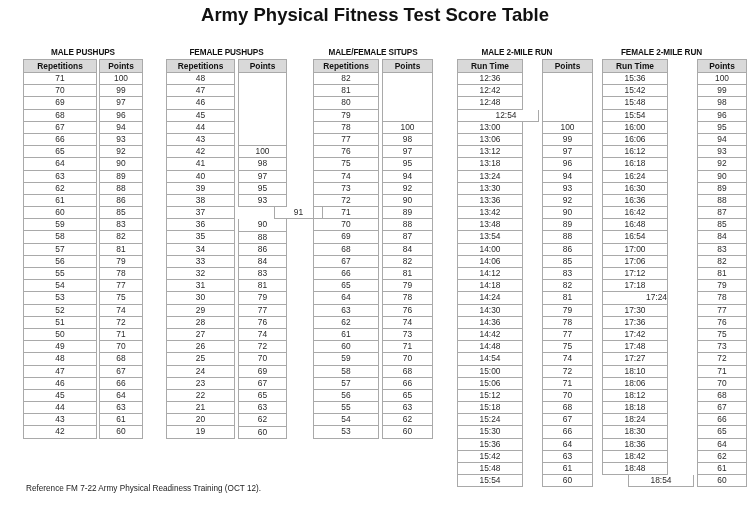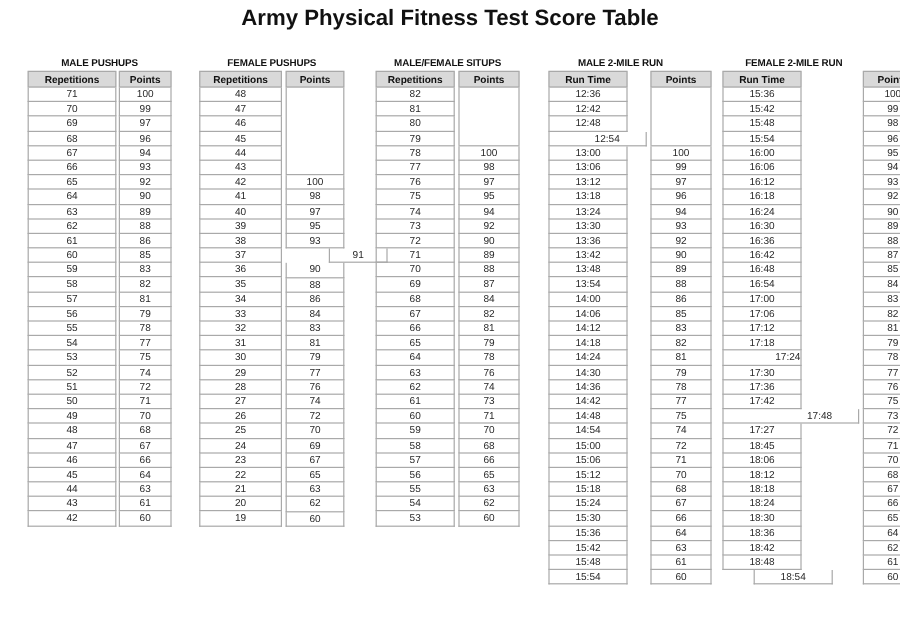--- a/index.html
+++ b/index.html
@@ -329,23 +329,23 @@
           <div class="cell" style="width: 64px;">16:48</div>
           <div class="cell" style="width: 64px;">16:54</div>
           <div class="cell" style="width: 64px;">17:00</div>
           <div class="cell" style="width: 64px;">17:06</div>
           <div class="cell" style="width: 64px;">17:12</div>
           <div class="cell" style="width: 64px;">17:18</div>
           <div class="cell" style="width: 64px; text-align: right;">17:24</div>
           <div class="cell" style="width: 64px;">17:30</div>
           <div class="cell" style="width: 64px;">17:36</div>
           <div class="cell" style="width: 64px;">17:42</div>
-          <div class="cell" style="width: 64px; padding-left: 48px;">17:48</div>
+          <div class="cell" style="width: 64px;">17:48</div>
           <div class="cell" style="width: 64px;">17:27</div>
-          <div class="cell" style="width: 64px;">18:45</div>
+          <div class="cell" style="width: 64px;">18:10</div>
           <div class="cell" style="width: 64px;">18:06</div>
           <div class="cell" style="width: 64px;">18:12</div>
           <div class="cell" style="width: 64px;">18:18</div>
           <div class="cell" style="width: 64px;">18:24</div>
           <div class="cell" style="width: 64px;">18:30</div>
           <div class="cell" style="width: 64px;">18:36</div>
           <div class="cell" style="width: 64px;">18:42</div>
           <div class="cell" style="width: 64px;">18:48</div>
           <div class="cell" style="width: 64px; margin-left: 26px;">18:54</div>
         </div>
@@ -384,13 +384,14 @@
           <div class="cell" style="width: 48px;">64</div>
           <div class="cell" style="width: 48px;">62</div>
           <div class="cell" style="width: 48px;">61</div>
           <div class="cell" style="width: 48px;">60</div>
         </div>
       </div>
     </div>
   </div>
 
 <div class="footnote">
+  <div>Reference FM 7-22 Army Physical Readiness Training (OCT 12).</div>
 </div>
 
 </body></html>

